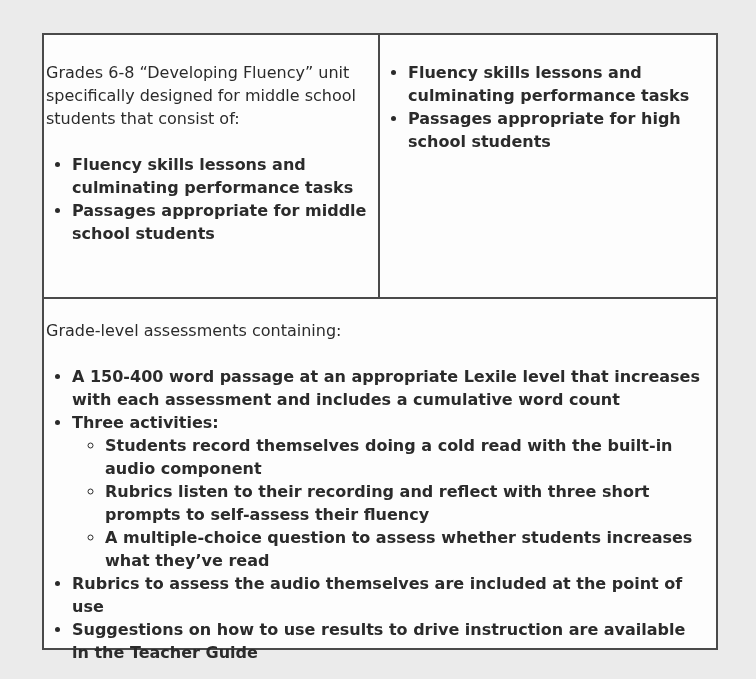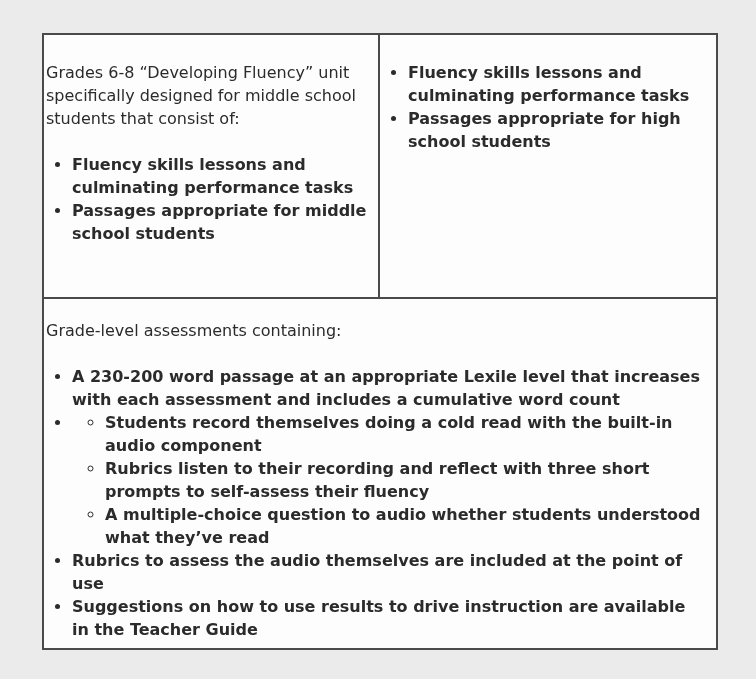--- a/index.html
+++ b/index.html
@@ -83,26 +83,27 @@
         <li>Fluency skills lessons and culminating performance tasks</li>
         <li>Passages appropriate for high school students</li>
       </ul>
     </div>
 
   </div>
 
   <div class="bottom-row">
     <p class="intro">Grade-level assessments containing:</p>
     <ul class="bullet-list">
-      <li>A 230-200 word passage at an appropriate Lexile level that increases with each assessment and includes a cumulative word count</li>
+      <li>A 150-400 word passage at an appropriate Lexile level that increases with each assessment and includes a cumulative word count</li>
       <li>
+        <span>Three activities:</span>
         <ul class="sub-list">
           <li>Students record themselves doing a cold read with the built-in audio component</li>
           <li>Rubrics listen to their recording and reflect with three short prompts to self-assess their fluency</li>
-          <li>A multiple-choice question to audio whether students understood what they’ve read</li>
+          <li>A multiple-choice question to assess whether students increases what they’ve read</li>
         </ul>
       </li>
       <li>Rubrics to assess the audio themselves are included at the point of use</li>
       <li>Suggestions on how to use results to drive instruction are available in the Teacher Guide</li>
     </ul>
   </div>
 
 </div>
 
 </body></html>

